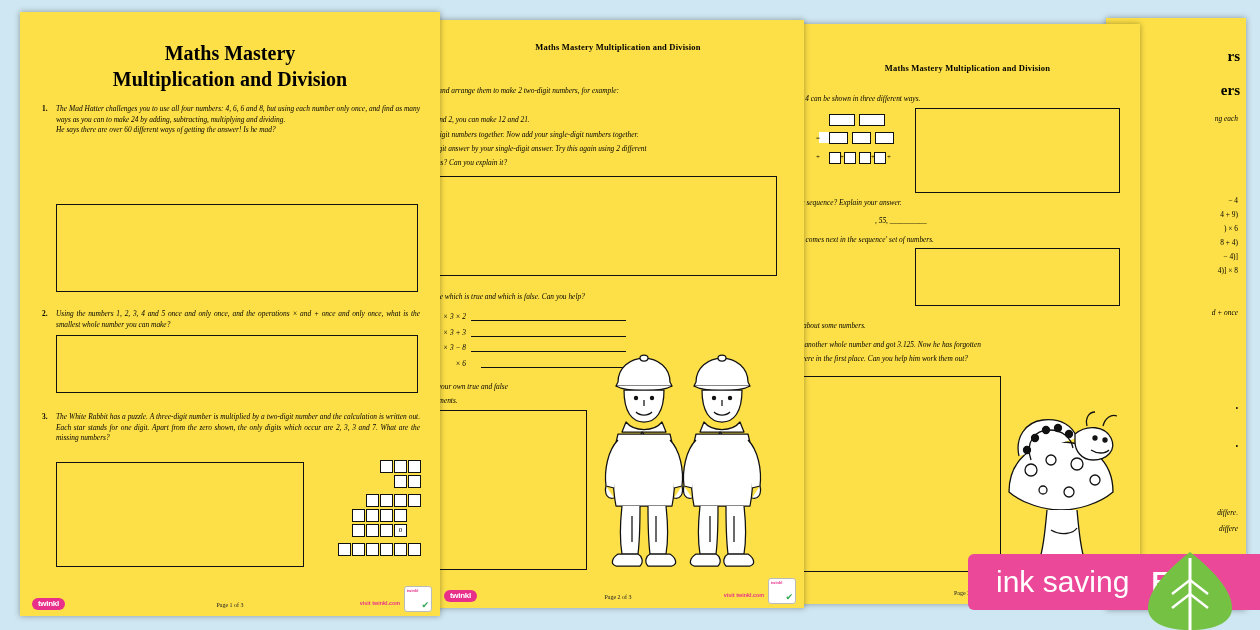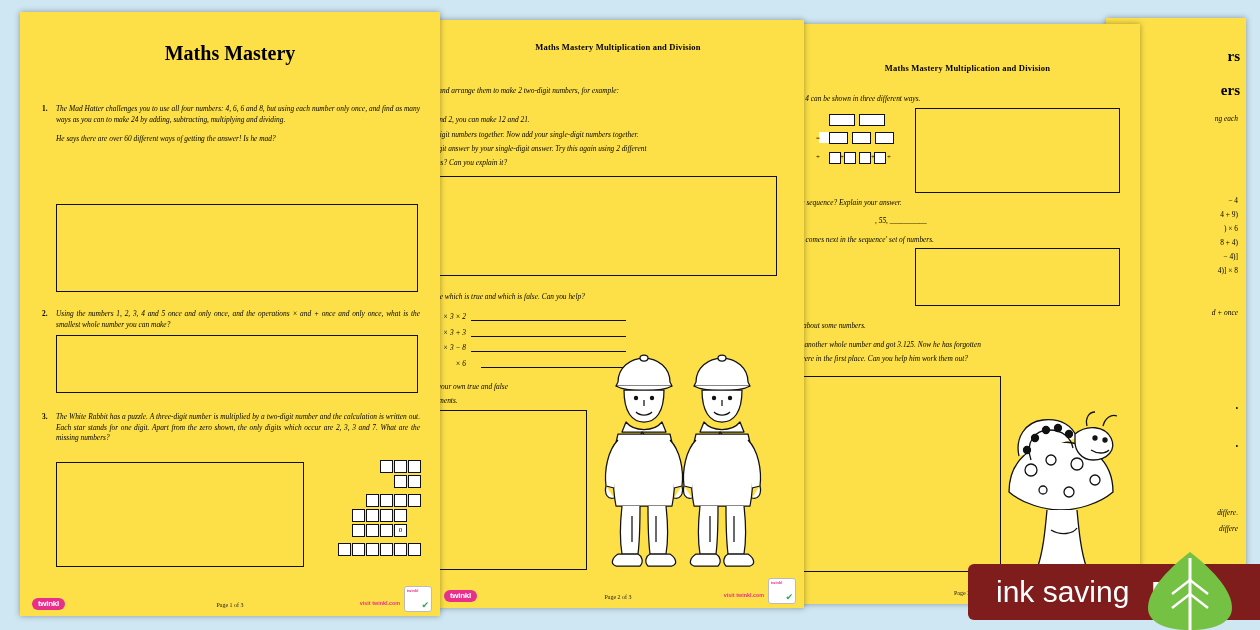--- a/index.html
+++ b/index.html
@@ -168,24 +168,24 @@
     position: absolute;
     right: 0;
     bottom: 0;
     width: 330px;
     height: 80px;
     pointer-events: none;
   }
   #eco .pill {
     position: absolute;
     left: 38px;
-    bottom: 10px;
+    bottom: 20px;
     width: 292px;
     height: 56px;
-    background: #7f1d1d;
+    background: #ec4899;
     border-radius: 6px 0 0 6px;
     display: flex;
     align-items: center;
     box-sizing: border-box;
     padding-left: 28px;
   }
   #eco .ink {
     color: #ffffff;
     font-size: 30px;
     font-family: "Liberation Sans", sans-serif;
@@ -418,28 +418,29 @@
         <span class="b1">twinkl</span>
         <span class="b2">✔</span>
       </div>
     </div>
   </div>
 
   <div class="sheet" style="left:20px; top:12px; width:420px; height:604px;">
     <div class="sheet-inner">
       <div class="doc-title" style="position:absolute; left:10px; right:10px; top:28px; font-size:20px; line-height:1.32;">
         <div>Maths Mastery</div>
+        <div>Multiplication and Division</div>
       </div>
 
       <div style="position:absolute; left:22px; top:92px; width:378px;">
         <div class="qrow">
           <span class="qnum q">1.</span>
           <span class="q">The Mad Hatter challenges you to use all four numbers: 4, 6, 6 and 8, but using each number only once, and find as many ways as you can to make 24 by adding, subtracting, multiplying and dividing.</span>
         </div>
-        <div class="q" style="margin-top:9px; margin-left:14px;">He says there are over 60 different ways of getting the answer! Is he mad?</div>
+        <div class="q" style="margin-left:14px;">He says there are over 60 different ways of getting the answer! Is he mad?</div>
       </div>
       <div class="answerbox" style="position:absolute; left:36px; top:192px; width:362px; height:88px;"></div>
 
       <div style="position:absolute; left:22px; top:297px; width:378px;">
         <div class="qrow">
           <span class="qnum q">2.</span>
           <span class="q">Using the numbers 1, 2, 3, 4 and 5 once and only once, and the operations × and + once and only once, what is the smallest whole number you can make?</span>
         </div>
       </div>
       <div class="answerbox" style="position:absolute; left:36px; top:323px; width:362px; height:58px;"></div>

